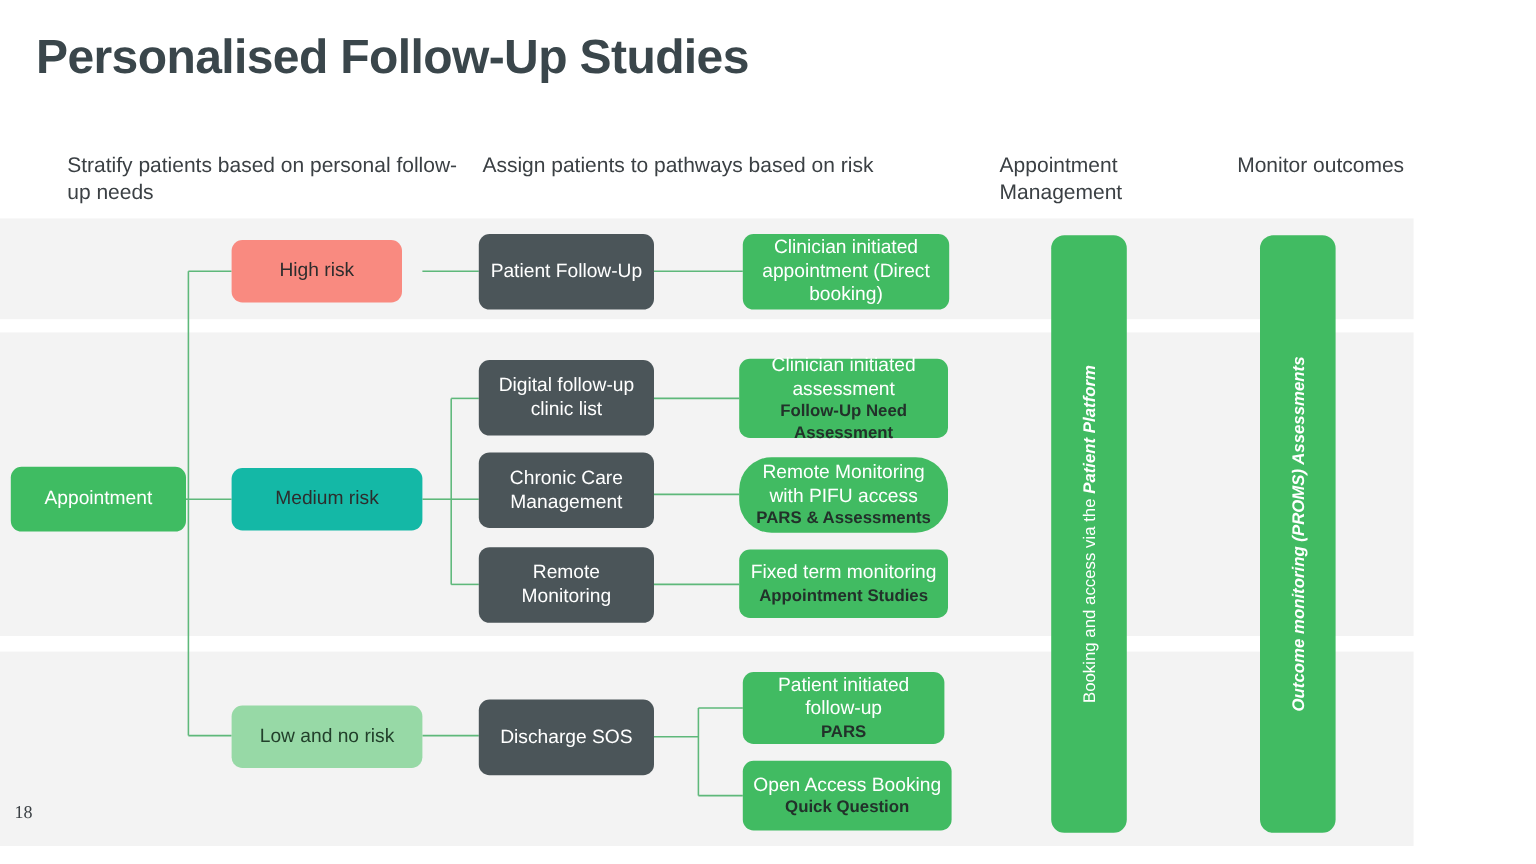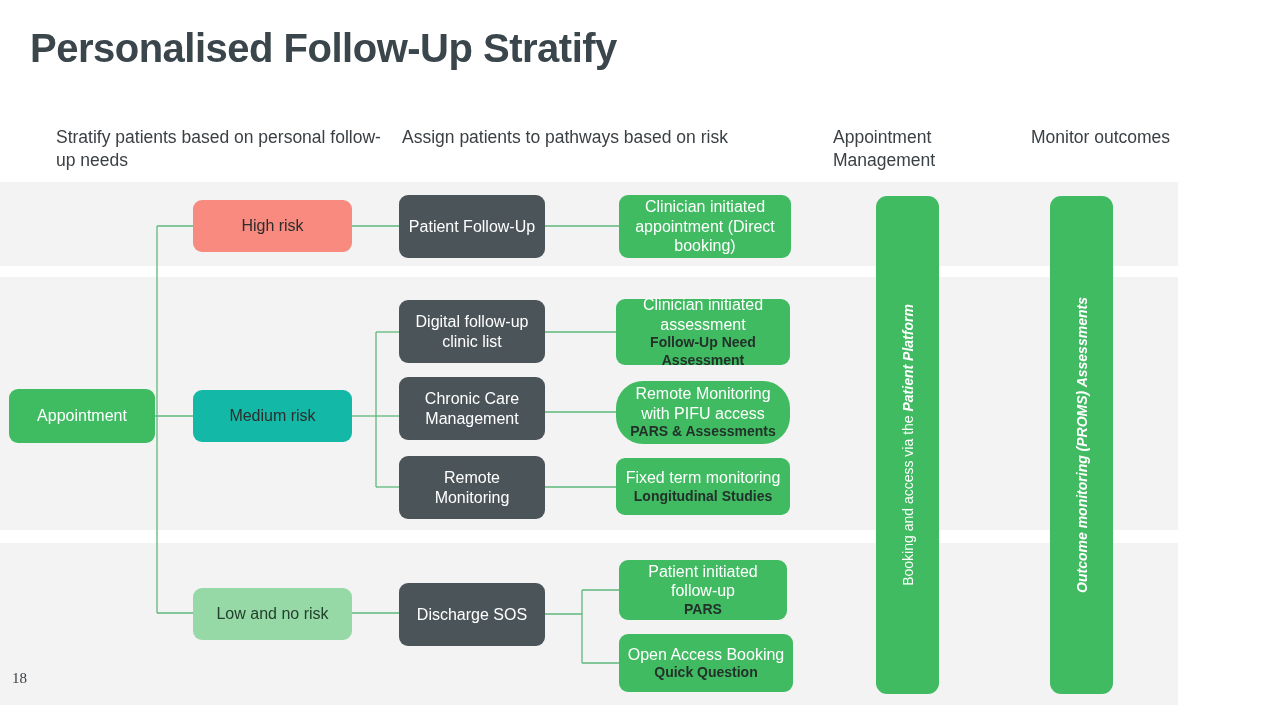--- a/index.html
+++ b/index.html
@@ -62,21 +62,21 @@
   
   .barlabel{
     transform:rotate(-90deg);
     white-space:nowrap;font-size:14px;
   }
   .barlabel .strong{font-style:italic;font-weight:bold;}
   .barlabel.all-italic{font-style:italic;font-weight:bold;}
 
   
   #node-appointment{left:9px;  top:389px; width:146px;height:54px;}
-  #node-high      {left:193px; top:200px; width:159px;height:52px;}
+  #node-high      {left:193px; top:200px; width:142px;height:52px;}
   #node-medium    {left:193px; top:390px; width:159px;height:52px;}
   #node-low       {left:193px; top:588px; width:159px;height:52px;}
 
   #node-clinic    {left:399px; top:195px; width:146px;height:63px;}
   #node-digital   {left:399px; top:300px; width:146px;height:63px;}
   #node-chronic   {left:399px; top:377px; width:146px;height:63px;}
   #node-remote    {left:399px; top:456px; width:146px;height:63px;}
   #node-discharge {left:399px; top:583px; width:146px;height:63px;}
 
   #node-out1{left:619px; top:195px; width:172px;height:63px;}
@@ -92,21 +92,21 @@
   .page-num{
     position:absolute;left:12px;top:670px;
     font-family:"Liberation Serif", serif;font-size:15px;color:#3b4044;
   }
 </style>
 </head>
 <body>
 
 <div id="slide">
 
-  <div class="slide-title">Personalised Follow-Up Stratify</div>
+  <div class="slide-title">Personalised Follow-Up Studies</div>
 
   <div class="band" id="band-high"></div>
   <div class="band" id="band-medium"></div>
   <div class="band" id="band-low"></div>
 
   <div class="col-head" id="head-stratify">Stratify patients based on personal follow-up needs</div>
   <div class="col-head" id="head-assign">Assign patients to pathways based on risk</div>
   <div class="col-head" id="head-appt">Appointment Management</div>
   <div class="col-head" id="head-monitor">Monitor outcomes</div>
 
@@ -206,21 +206,21 @@
   </div>
   <div class="node n-out" id="node-out3">
     <span class="lines">
       <span class="t1">Remote Monitoring with PIFU access</span>
       <span class="t2">PARS &amp; Assessments</span>
     </span>
   </div>
   <div class="node n-out" id="node-out4">
     <span class="lines">
       <span class="t1">Fixed term monitoring</span>
-      <span class="t2">Longitudinal Studies</span>
+      <span class="t2">Appointment Studies</span>
     </span>
   </div>
   <div class="node n-out" id="node-out5">
     <span class="lines">
       <span class="t1">Patient initiated follow-up</span>
       <span class="t2">PARS</span>
     </span>
   </div>
   <div class="node n-out" id="node-out6">
     <span class="lines">

